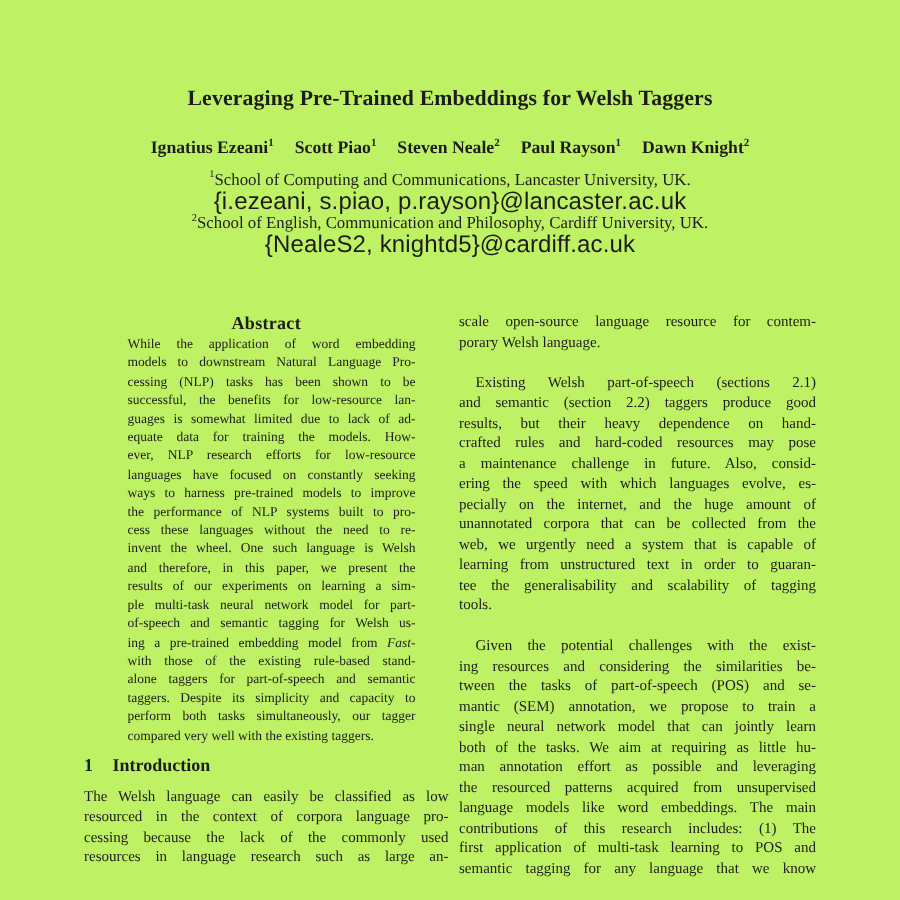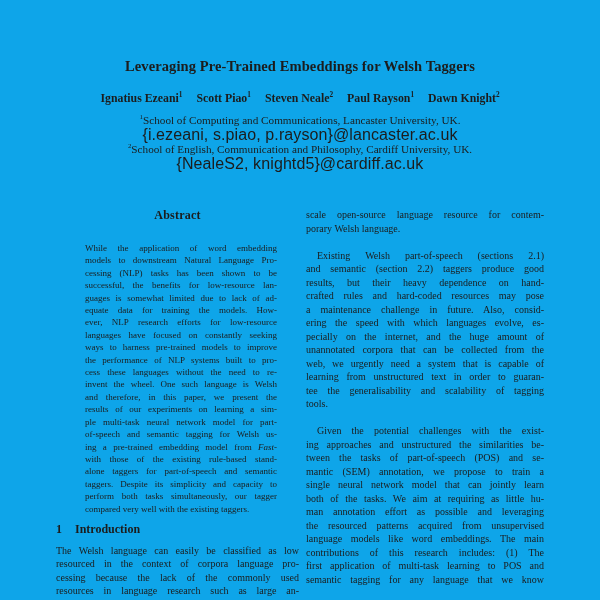--- a/index.html
+++ b/index.html
@@ -1,18 +1,18 @@
 <!DOCTYPE html>
 <html><head>
 <meta charset="utf-8">
 <style>
   html,body { margin:0; padding:0; background:#e9e9e9; }
   .page {
     position:relative; width:600px; height:600px; margin:0 auto;
-    background:#0ea5e9; overflow:hidden;
+    background:#bef264; overflow:hidden;
     font-family:"Liberation Serif","DejaVu Serif",serif;
     color:#1c1c1c;
     -webkit-font-smoothing:antialiased;
   }
   .paper-title {
     position:absolute; top:58px; left:0; width:100%;
     text-align:center; font-size:14.5px; font-weight:bold; letter-spacing:0.1px;
   }
   .authors {
     position:absolute; top:91px; left:0; width:100%;
@@ -24,21 +24,21 @@
   .affil-line { font-size:11.2px; line-height:14.5px; }
   .affil-line.mono {
     font-family:Liberation Sans, sans-serif;
     font-size:16px; letter-spacing:0.1px;
   }
   .cols { position:absolute; top:208px; left:56px; width:488px; display:flex; }
   .col-left  { width:243px; margin-right:7px; }
   .col-right { width:238px; font-size:10px; line-height:13.5px; }
   .abs-heading {
     text-align:center; font-weight:bold; font-size:12px;
-    margin-bottom:19px; letter-spacing:0.2px;
+    margin-bottom:0; letter-spacing:0.2px;
   }
   .abs-body { padding-left:29px; padding-right:22px; font-size:9px; line-height:12.4px; }
   .sec-heading { font-weight:bold; font-size:12px; margin-top:7px; margin-bottom:7px; }
   .sec-heading .sec-num { margin-right:13px; }
   .intro-body { font-size:10px; line-height:13.5px; }
   .ln { text-align:justify; text-align-last:justify; }
   .ln.last { text-align-last:left; }
   .para.indent .ln:first-child { text-indent:11px; }
   .para + .para { margin-top:13.5px; }
 </style>
@@ -105,21 +105,21 @@
           <div class="ln">ering the speed with which languages evolve, es-</div>
           <div class="ln">pecially on the internet, and the huge amount of</div>
           <div class="ln">unannotated corpora that can be collected from the</div>
           <div class="ln">web, we urgently need a system that is capable of</div>
           <div class="ln">learning from unstructured text in order to guaran-</div>
           <div class="ln">tee the generalisability and scalability of tagging</div>
           <div class="ln last">tools.</div>
         </div>
         <div class="para indent">
           <div class="ln">Given the potential challenges with the exist-</div>
-          <div class="ln">ing approaches and unstructured the similarities be-</div>
+          <div class="ln">ing resources and considering the similarities be-</div>
           <div class="ln">tween the tasks of part-of-speech (POS) and se-</div>
           <div class="ln">mantic (SEM) annotation, we propose to train a</div>
           <div class="ln">single neural network model that can jointly learn</div>
           <div class="ln">both of the tasks. We aim at requiring as little hu-</div>
           <div class="ln">man annotation effort as possible and leveraging</div>
           <div class="ln">the resourced patterns acquired from unsupervised</div>
           <div class="ln">language models like word embeddings. The main</div>
           <div class="ln">contributions of this research includes: (1) The</div>
           <div class="ln">first application of multi-task learning to POS and</div>
           <div class="ln">semantic tagging for any language that we know</div>

